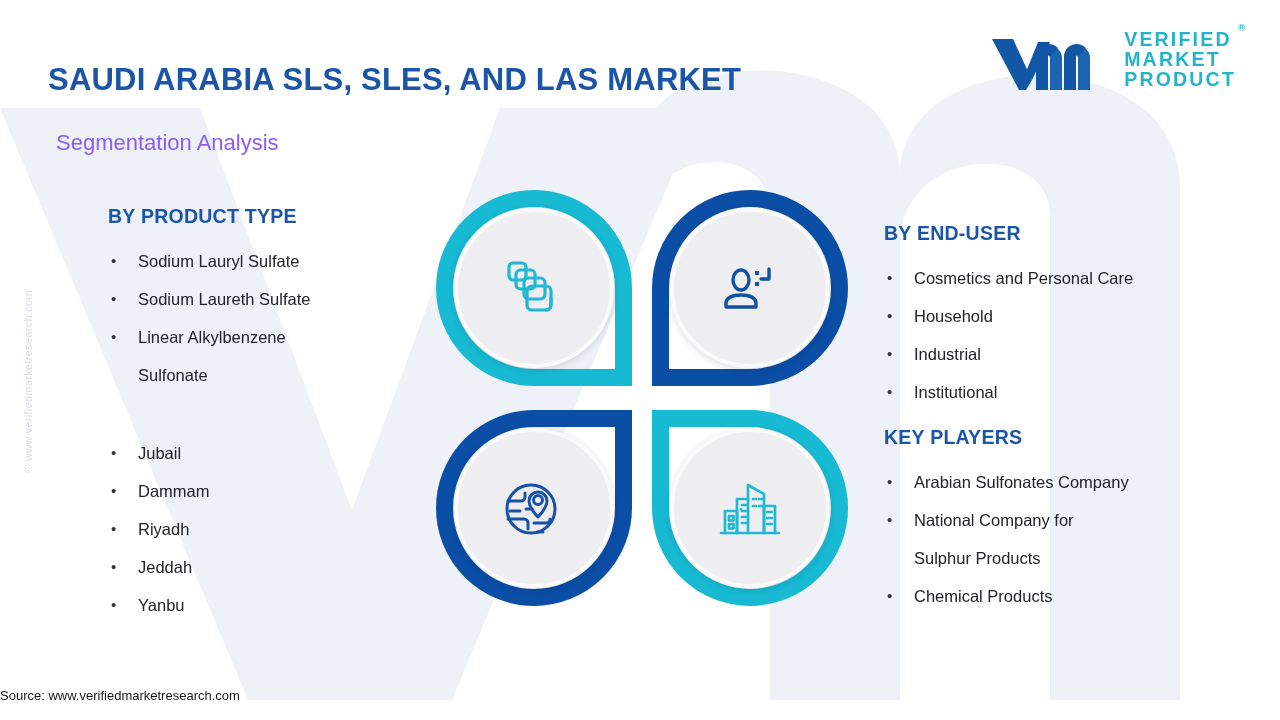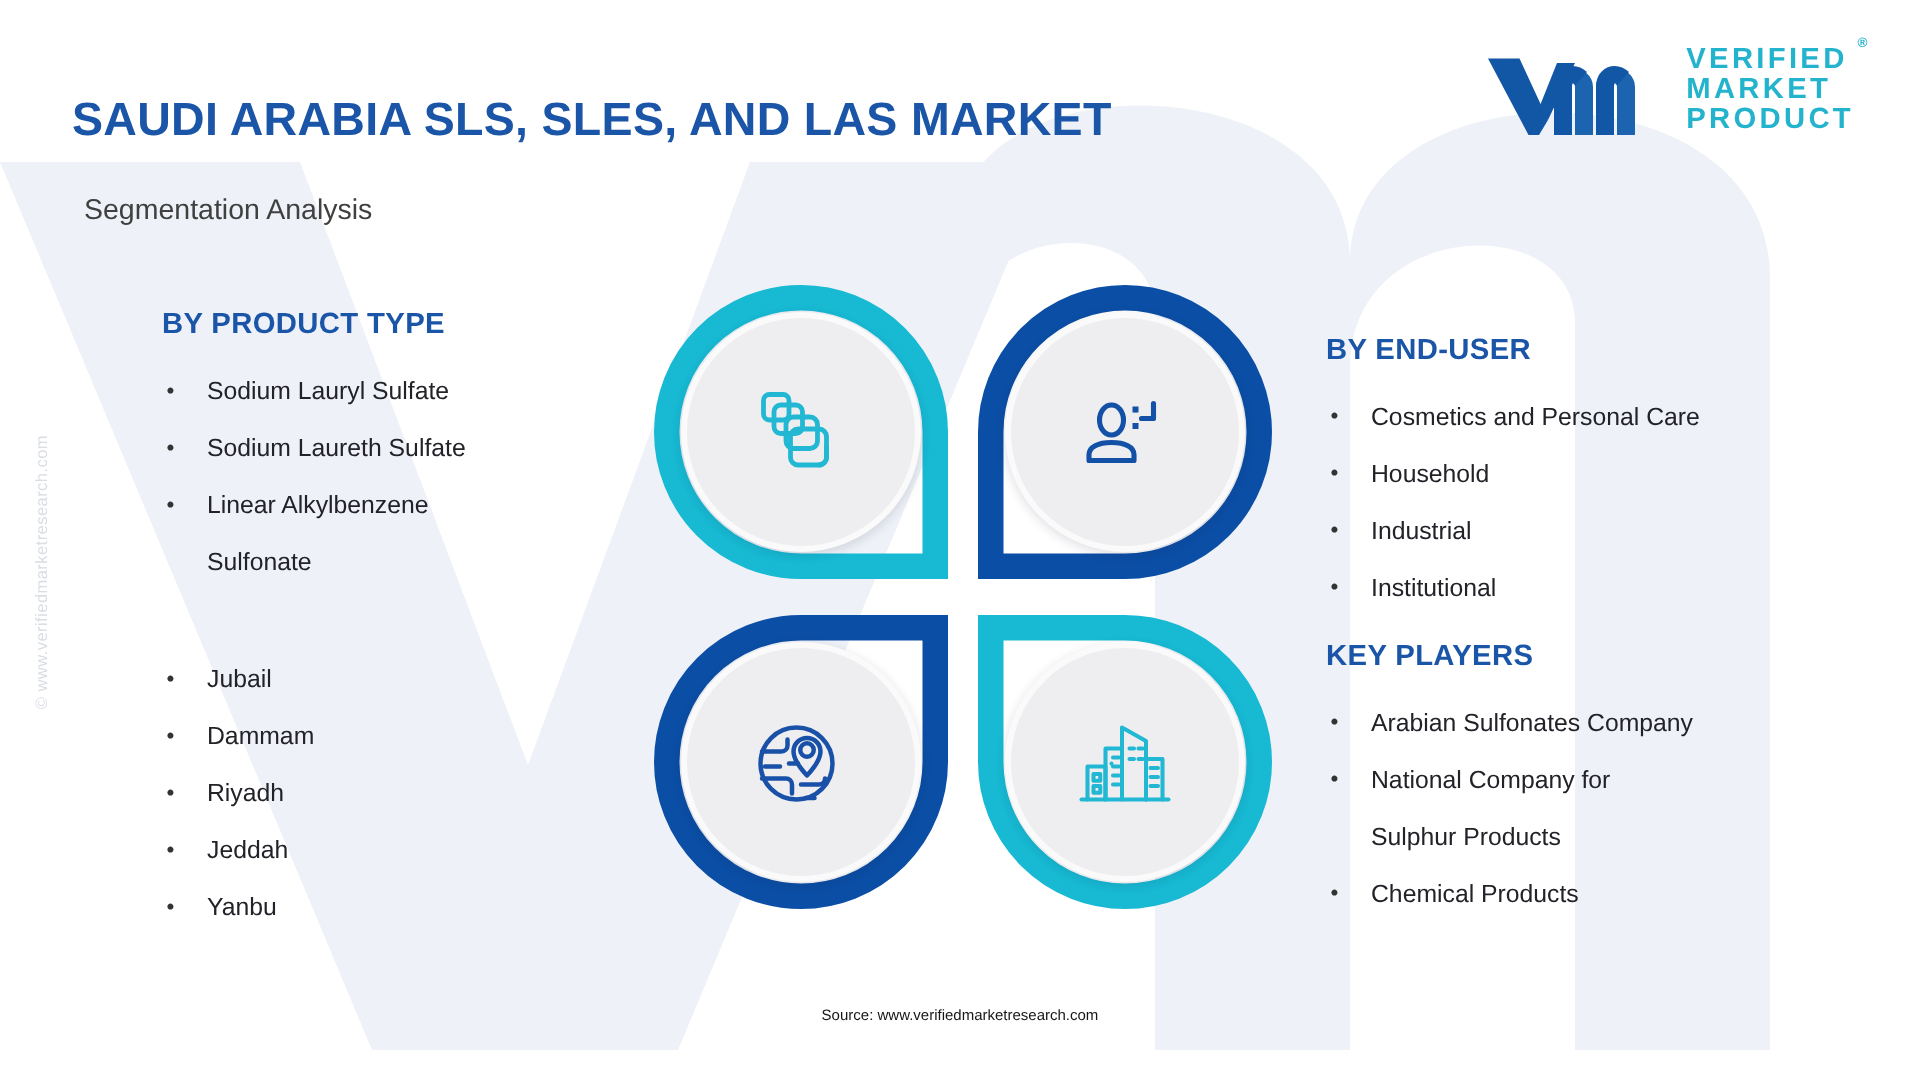--- a/index.html
+++ b/index.html
@@ -51,23 +51,23 @@
     font-weight: 700;
     letter-spacing: .2px;
     color: #1a55a8;
     white-space: nowrap;
   }
   .subtitle {
     position: absolute;
     left: 56px;
     top: 130px;
     z-index: 4;
-    font-size: 19px;
+    font-size: 22px;
     font-weight: 400;
-    color: #404040;
+    color: #8b5cf6;
   }
 
   
   .logo {
     position: absolute;
     right: 44px;
     top: 28px;
     z-index: 5;
     display: flex;
     align-items: center;
@@ -172,24 +172,23 @@
   .disc.tr { left: 240px; top: 28px; }
   .disc.bl { left: 24px;  top: 248px; }
   .disc.br { left: 240px; top: 248px; }
   .disc svg { display: block; }
 
   
   .footer {
     position: absolute;
     left: 0;
     right: 0;
-    top: 672px;
+    top: 688px;
     z-index: 4;
-    text-align: center;
-    font-size: 10px;
+    font-size: 13px;
     color: #16161a;
   }
 </style>
 </head>
 <body>
 
 <div id="page">
 
   <svg class="bg-wm" viewBox="0 0 1280 720" width="1280" height="720" aria-hidden="true">
     <g fill="#eef1f7">

